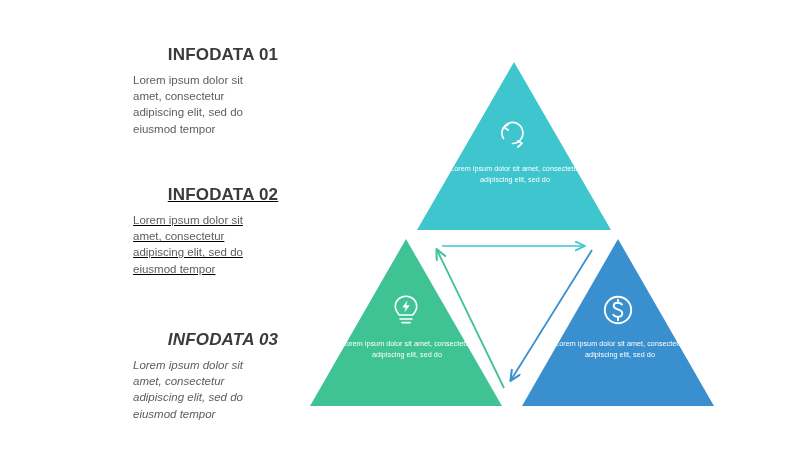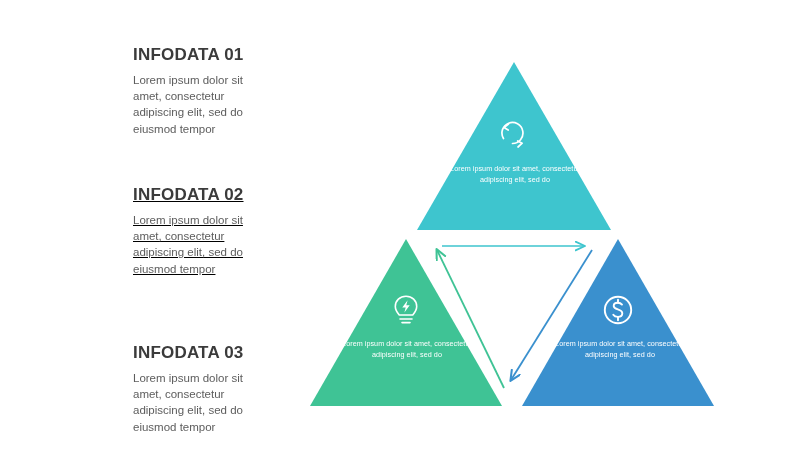--- a/index.html
+++ b/index.html
@@ -19,29 +19,30 @@
   }
 
   
   .info-block {
     position: absolute;
     left: 133px;
     width: 180px;
   }
   .info-block[data-index="0"] { top: 46px; }
   .info-block[data-index="1"] { top: 186px; text-decoration: underline; }
-  .info-block[data-index="2"] { top: 344px; }
+  .info-block[data-index="2"] { top: 331px; font-style: italic; }
 
   .info-title {
     font-size: 17px;
     font-weight: bold;
     color: #3b3b3b;
     letter-spacing: 0.2px;
     margin: 0 0 7px 0;
     line-height: 1.1;
+    text-align: center;
   }
   .info-desc {
     font-size: 11.5px;
     color: #5d5d5d;
     line-height: 1.42;
     margin: 0;
     width: 135px;
   }
 
   

